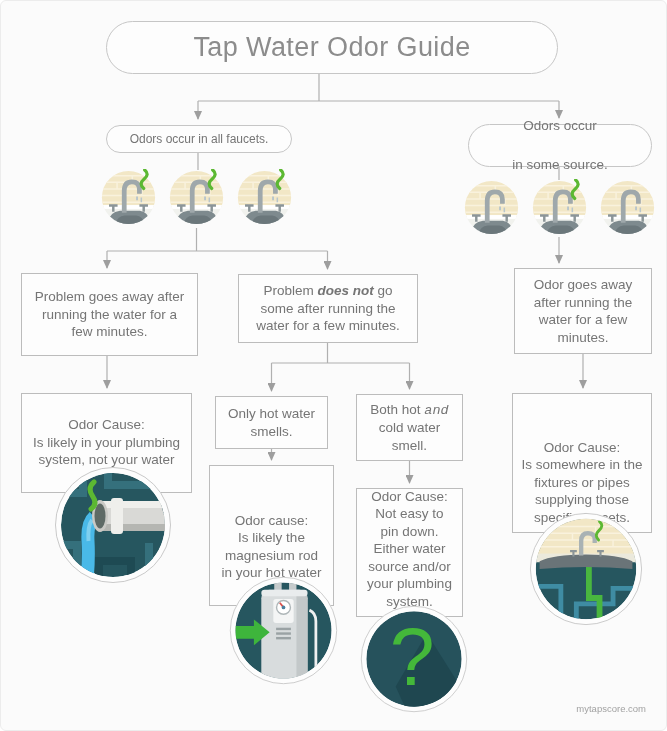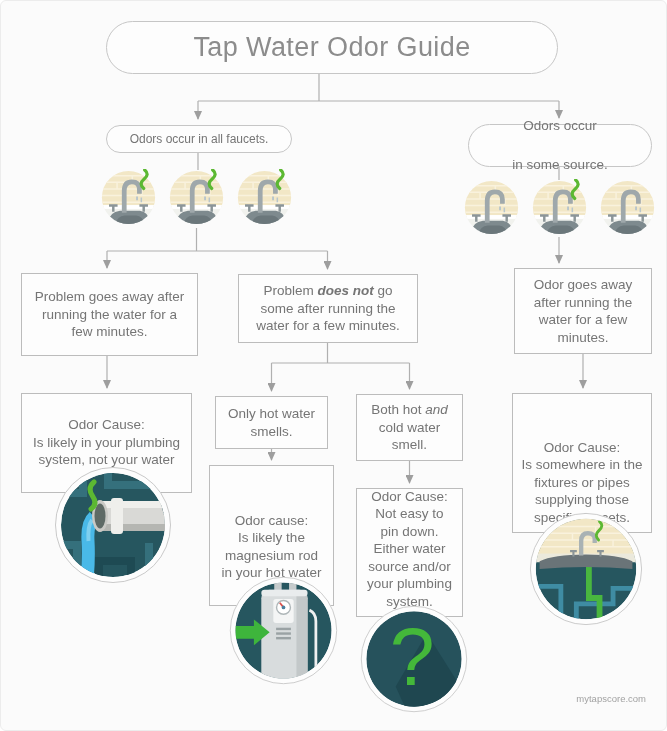--- a/index.html
+++ b/index.html
@@ -10,25 +10,25 @@
         display:flex;flex-direction:column;align-items:center;justify-content:center;
         color:#757575;text-align:center;box-sizing:border-box;}
   .title-pill{left:105px;top:20px;width:452px;height:53px;font-size:27px;color:#8c8c8c;letter-spacing:.4px;}
   .pill-all{left:105px;top:124px;width:186px;height:28px;font-size:12px;}
   .pill-some{left:467px;top:123px;width:184px;height:43px;font-size:13.5px;line-height:16.5px;gap:23px;}
   .node{position:absolute;z-index:1;background:#fdfdfd;border:1px solid #bcbcbc;color:#757575;
         font-size:13.5px;line-height:17.5px;text-align:center;box-sizing:border-box;
         display:flex;flex-direction:column;justify-content:center;padding:6px 8px;}
   .node.topal{justify-content:flex-end;padding-top:9px;}
   .em-bold{font-style:italic;font-weight:bold;}
-  .em{font-style:italic;}
+  .em{font-style:italic;font-family:Liberation Mono, monospace;}
   .ill{position:absolute;z-index:2;overflow:visible;}
   .faucets{position:absolute;z-index:2;display:flex;gap:11px;}
   .faucets svg{overflow:visible;display:block;}
-  .watermark{position:absolute;right:20px;bottom:26px;font-size:9.5px;color:#a2a2a2;z-index:1;}
+  .watermark{position:absolute;right:20px;bottom:16px;font-size:9.5px;color:#a2a2a2;z-index:1;}
 </style>
 </head>
 <body>
 
 <div class="canvas">
 
   <svg width="0" height="0" style="position:absolute" aria-hidden="true">
     <defs>
       <clipPath id="clip-fc">
           <circle cx="30" cy="30" r="28"></circle>

